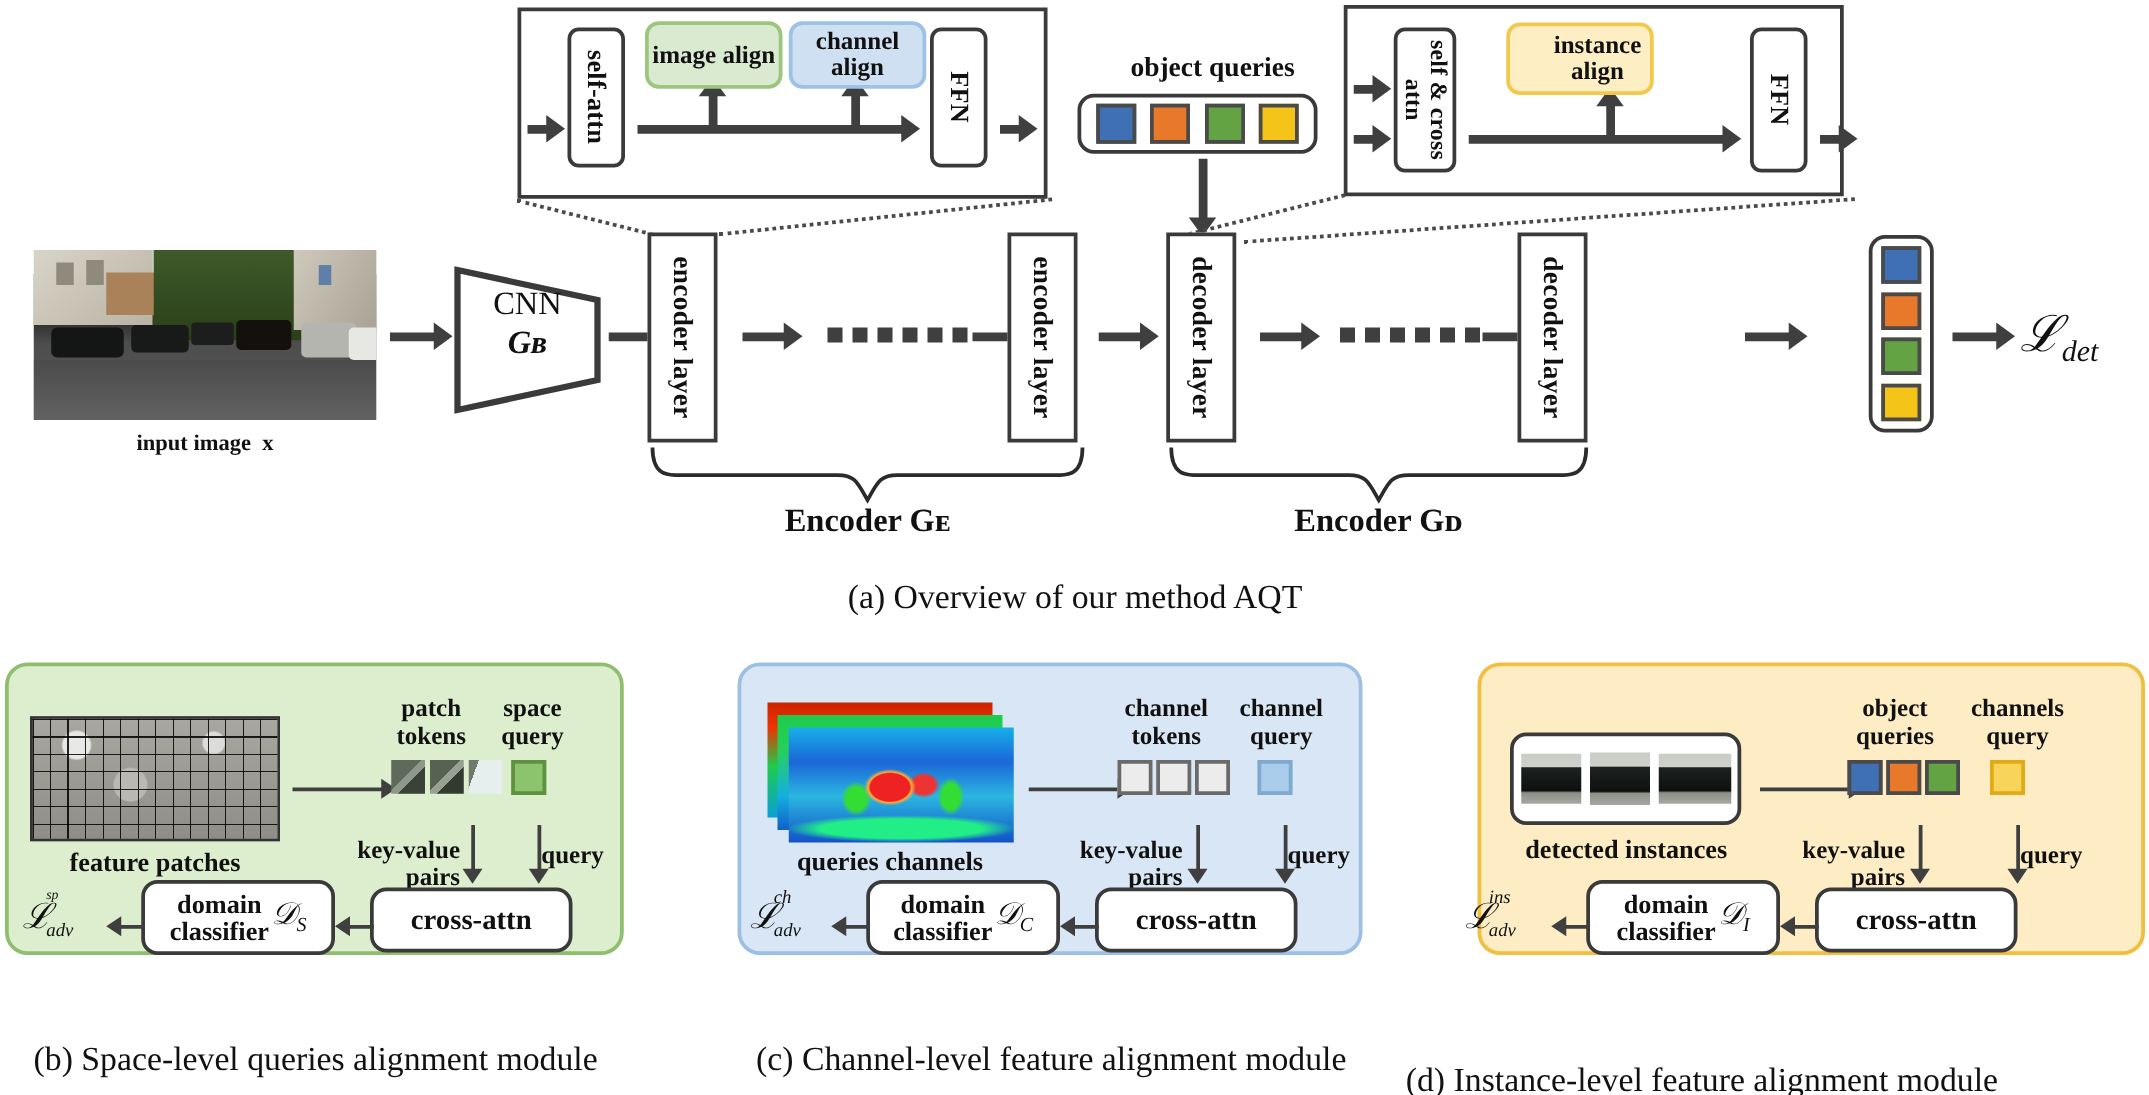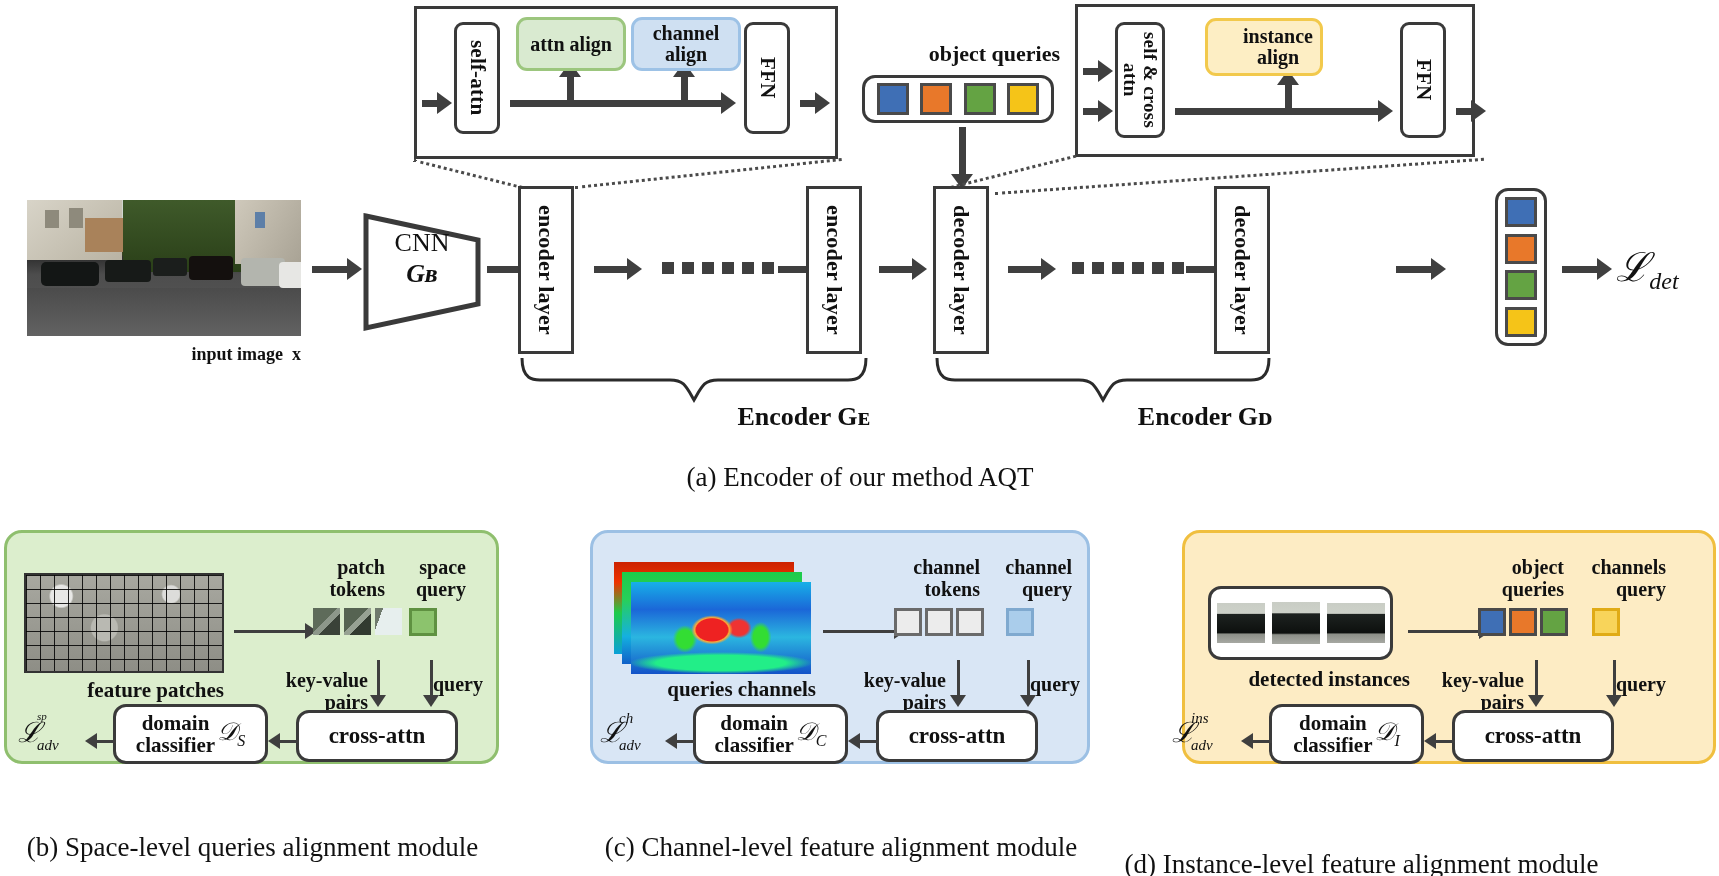--- a/index.html
+++ b/index.html
@@ -60,21 +60,21 @@
   
   .qsq{border:3px solid #4a4a4a;box-sizing:border-box;}
   
   .panel{border-radius:18px;box-sizing:border-box;position:absolute;}
   .panel-green{background:#dceecd;border:3px solid #8fbf6e;}
   .panel-blue{background:#d9e6f5;border:3px solid #9cc0e4;}
   .panel-amber{background:#fdecc4;border:3px solid #f0bf3f;}
   
   .caption{position:absolute;text-align:center;font-size:27px;font-family:"Liberation Serif",serif;}
   
-  .lbl{position:absolute;font-weight:bold;text-align:right;line-height:1.12;}
+  .lbl{position:absolute;font-weight:bold;text-align:center;line-height:1.12;}
   
   .streetimg{
     position:absolute;overflow:hidden;
     background:
       linear-gradient(to bottom,#cfd6cf 0%,#cfd6cf 14%,#4e5a3c 14%,#39461f 40%,#2f2f2f 42%,#4d4d4d 55%,#5a5a5a 100%);
   }
   .brace{position:absolute;}
   .dotted{position:absolute;border-top:3px dotted #4a4a4a;transform-origin:0 0;height:0;}
   
   .patchgrid{position:absolute;background:#9c9c94;border:2px solid #333;box-sizing:border-box;
@@ -125,21 +125,21 @@
     <div class="shaft" style="height:30px;"></div>
 </div>
 <div class="arrow-u" style="left:673px;top:62px;">
   <div class="head"></div>
     <div class="shaft" style="height:30px;"></div>
 </div>
 
 <div class="abs" style="left:516px;top:17px;width:104px;height:48px;background:#d9ead0;border:3px solid #9cc67e;border-radius:11px;
             display:flex;align-items:center;justify-content:center;text-align:center;line-height:1.04;">
   <span style="font-weight:bold;font-size:20px;">
-    <span>attn align</span>
+    <span>image align</span>
   </span>
 </div>
 <div class="abs" style="left:631px;top:17px;width:104px;height:48px;background:#cfe0f2;border:3px solid #9dc2e6;border-radius:11px;
             display:flex;align-items:center;justify-content:center;text-align:center;line-height:1.04;">
   <span style="font-weight:bold;font-size:20px;">
     <span>channel align</span>
   </span>
 </div>
 
 <div class="rectbox abs" style="left:744px;top:22px;width:46px;height:112px;border-radius:9px;">
@@ -335,21 +335,21 @@
 </div>
 
 <svg class="brace" width="340" height="48" style="left:933px;top:356px;">
   <path d="M4,2 C4,24 16,24 22,24 L146,24 C160,24 162,30 170,44 C178,30 180,24 194,24 L318,24 C324,24 336,24 336,2" fill="none" stroke="#2b2b2b" stroke-width="3"></path>
 </svg>
 <div class="lbl" style="left:933px;top:402px;width:340px;font-size:26px;">
   <span>Encoder Gᴅ</span>
 </div>
 
 <div class="caption" style="left:460px;top:462px;width:800px;">
-  <span>(a) Encoder of our method AQT</span>
+  <span>(a) Overview of our method AQT</span>
 </div>
 
 <div class="panel panel-green" style="left:4px;top:530px;width:495px;height:234px;"></div>
 
 <div class="patchgrid" style="left:24px;top:573px;width:200px;height:100px;"></div>
 <div class="lbl" style="left:24px;top:679px;width:200px;font-size:21px;">
   <span>feature patches</span>
 </div>
 
 <div class="arrow-r thin" style="left:234px;top:623px;">

